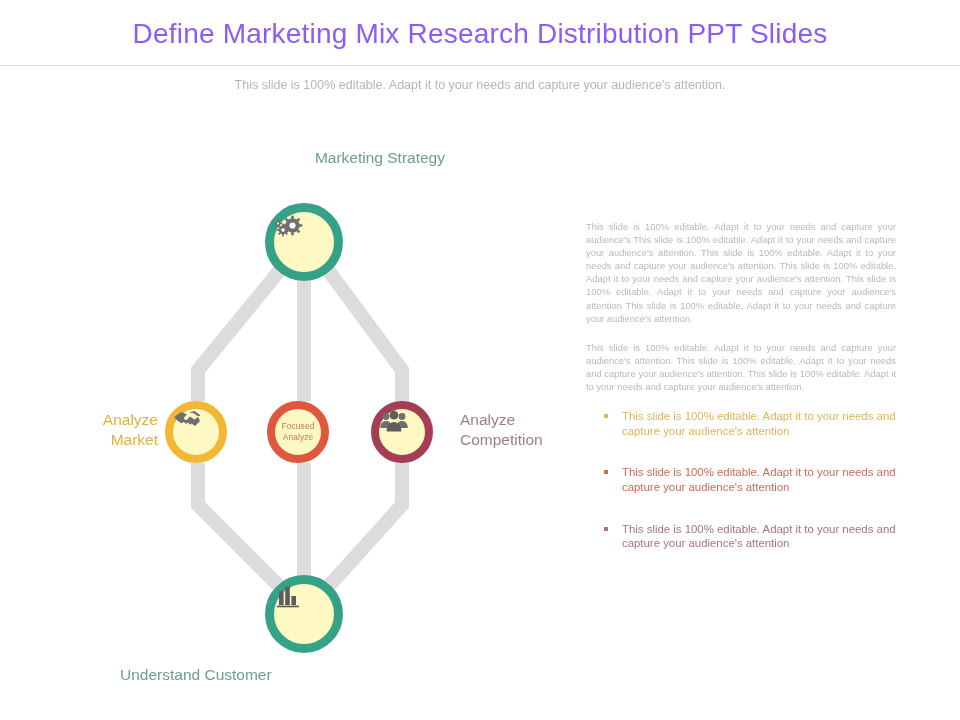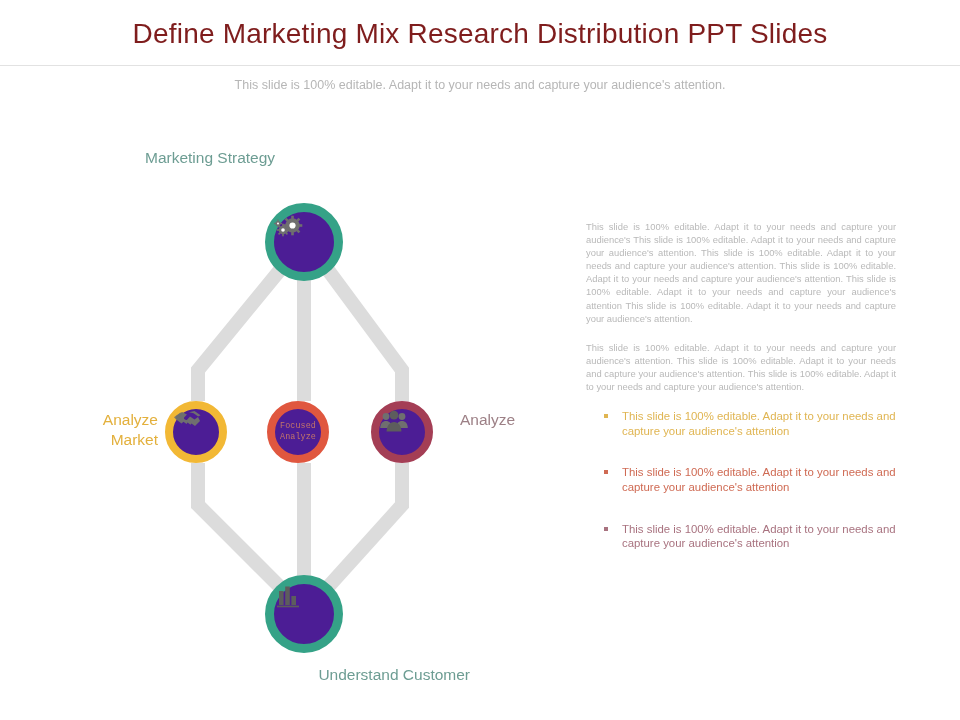--- a/index.html
+++ b/index.html
@@ -18,21 +18,21 @@
 
   
   #slide-title {
     position: absolute;
     top: 18px;
     left: 0;
     width: 960px;
     text-align: center;
     font-size: 28px;
     font-weight: normal;
-    color: #7f1d1d;
+    color: #8b5cf6;
     letter-spacing: 0.2px;
     white-space: nowrap;
   }
   #title-divider {
     position: absolute;
     top: 65px;
     left: 0;
     width: 960px;
     height: 1px;
     background: #e2e2e2;
@@ -57,26 +57,25 @@
   }
   #diagram svg {
     position: absolute;
     left: 0;
     top: 0;
   }
 
   .node {
     position: absolute;
     border-radius: 50%;
-    background: #4c1d95;
+    background: #fef9c3;
     box-sizing: border-box;
     display: flex;
     align-items: center;
     justify-content: center;
-    font-family: Liberation Mono, monospace;
   }
   .node-inner {
     display: flex;
     align-items: center;
     justify-content: center;
     flex-direction: column;
     width: 100%;
     height: 100%;
   }
 
@@ -115,27 +114,27 @@
   }
 
   .node-label {
     position: absolute;
     font-size: 15.5px;
     line-height: 20px;
   }
   #label-top {
     left: 55px; top: 28px;
     width: 300px;
-    text-align: left;
+    text-align: right;
     color: #6d9d93;
   }
   #label-bottom {
     left: 30px; top: 545px;
     width: 350px;
-    text-align: right;
+    text-align: left;
     color: #6d9d93;
   }
   #label-left {
     left: -92px; top: 290px;
     width: 160px;
     text-align: right;
     color: #e3b03c;
   }
   #label-right {
     left: 370px; top: 290px;
@@ -295,20 +294,21 @@
 
             <circle cx="15" cy="6.2" r="4.4" fill="#5d5d5d"></circle>
             <path d="M7.6 22.5 C7.6 16.6 10.9 13 15 13 C19.1 13 22.4 16.6 22.4 22.5 Z" fill="#5d5d5d"></path>
           </g>
         </svg>
       </span>
     </div>
   </div>
   <div class="node-label" id="label-right">
     <div>Analyze</div>
+    <div>Competition</div>
   </div>
 
   <div class="node" id="node-bottom">
     <div class="node-inner">
       <span>
         <svg width="28" height="26" viewBox="0 0 28 26">
           <g fill="#5d5d5d">
             <rect x="5" y="7" width="4.6" height="14"></rect>
             <rect x="11.2" y="2.5" width="4.6" height="18.5"></rect>
             <rect x="17.4" y="12" width="4.6" height="9"></rect>

